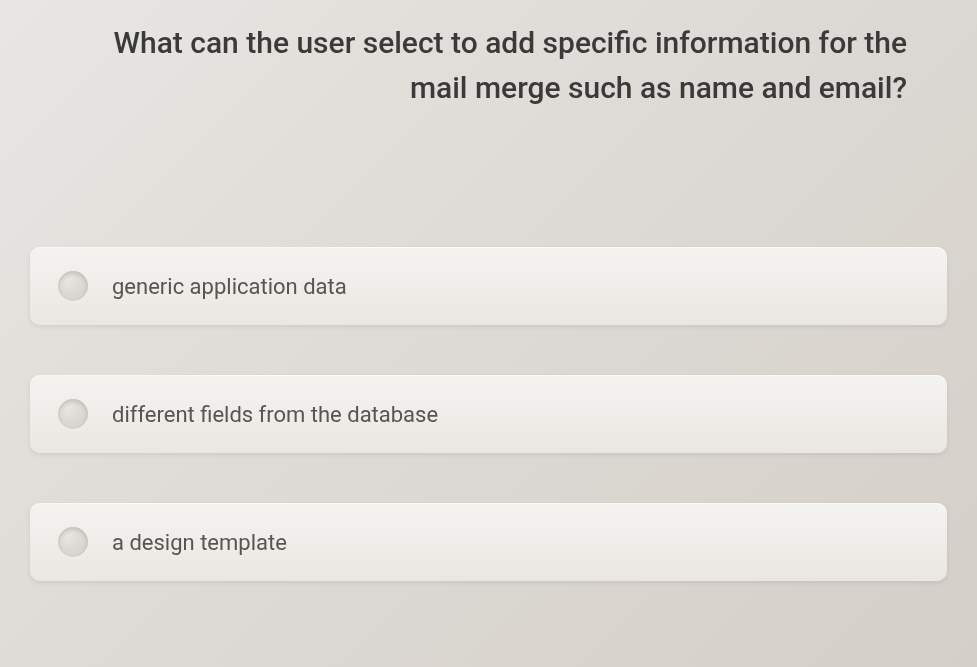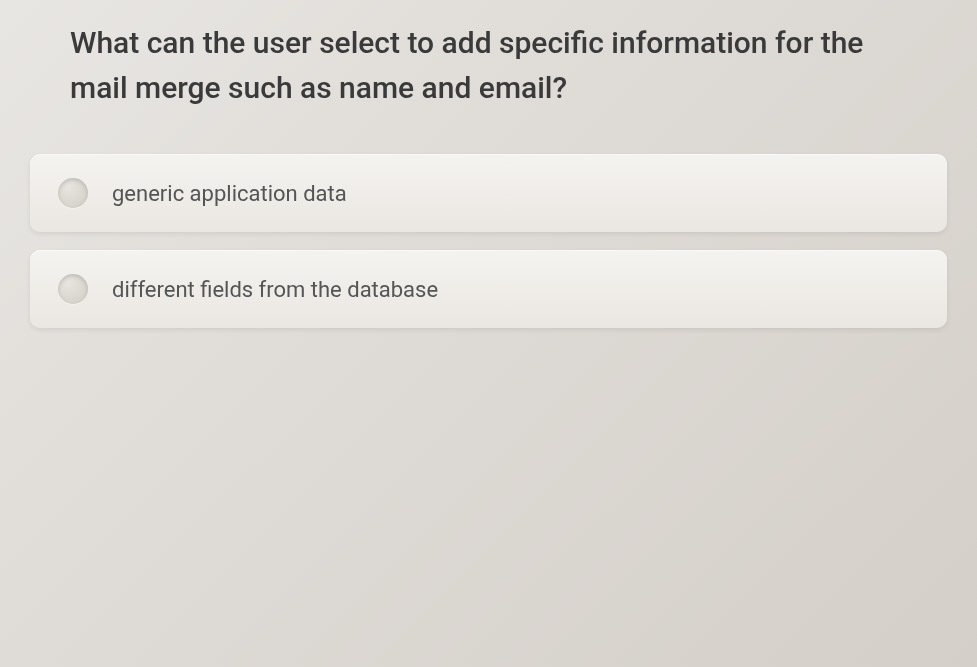--- a/index.html
+++ b/index.html
@@ -9,42 +9,43 @@
     }
     body {
       width: 977px;
       height: 667px;
       background: linear-gradient(135deg, #e8e6e3 0%, #ddd9d4 50%, #d4cfc8 100%);
       font-family: -apple-system, BlinkMacSystemFont, "Segoe UI", Roboto, "Helvetica Neue", Arial, sans-serif;
       padding: 20px 30px 0 30px;
       overflow: hidden;
     }
     .question {
-      text-align: left;
+      text-align: right;
       font-size: 30px;
       font-weight: 500;
       color: #3a3a3a;
       line-height: 1.5;
-      margin-bottom: 44px;
+      margin-bottom: 105px;
       padding: 0 40px;
     }
     .options {
       display: flex;
       flex-direction: column;
       gap: 18px;
     }
     .option {
       background: linear-gradient(180deg, #f5f3f0 0%, #eae7e2 100%);
       border-radius: 10px;
       padding: 24px 28px;
       display: flex;
       align-items: center;
       gap: 24px;
       cursor: pointer;
       box-shadow: 0 2px 5px rgba(0,0,0,0.08), inset 0 1px 0 rgba(255,255,255,0.5);
+      margin-top: 32px;
     }
     .radio {
       width: 30px;
       height: 30px;
       border-radius: 50%;
       background: radial-gradient(circle at 35% 30%, #e8e5e0, #d0ccc5);
       box-shadow: inset 0 2px 4px rgba(0,0,0,0.15), 0 1px 1px rgba(255,255,255,0.4);
       flex-shrink: 0;
     }
     .option-label {
@@ -60,13 +61,17 @@
 
 <div class="options">
   <div class="option">
     <div class="radio"></div>
     <div class="option-label">generic application data</div>
   </div>
   <div class="option">
     <div class="radio"></div>
     <div class="option-label">different fields from the database</div>
   </div>
+  <div class="option">
+    <div class="radio"></div>
+    <div class="option-label">a design template</div>
+  </div>
 </div>
 
 </body></html>

